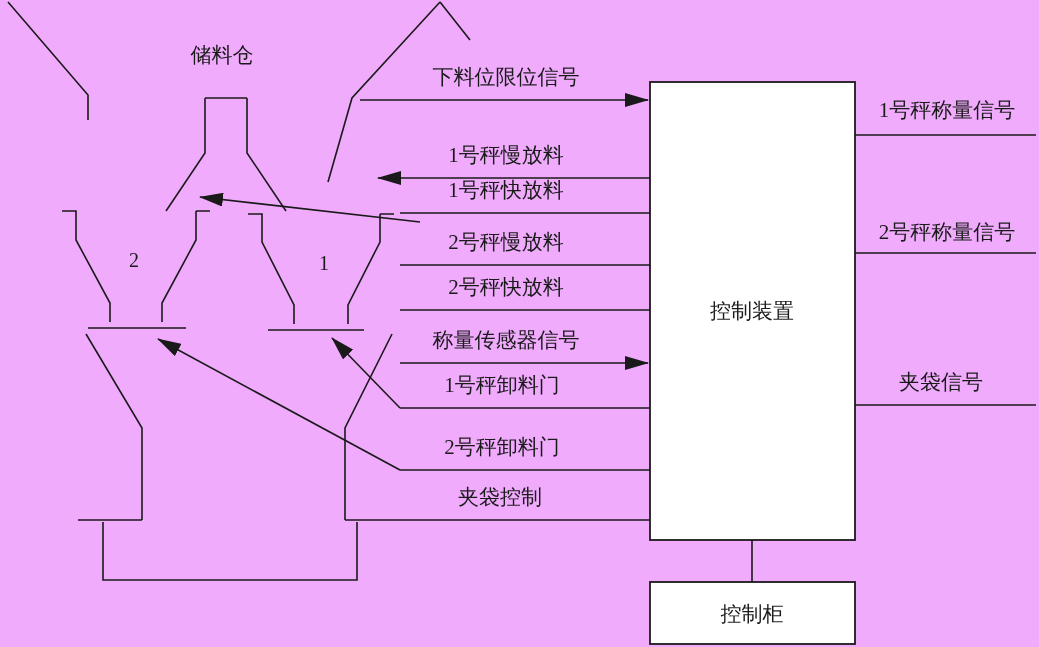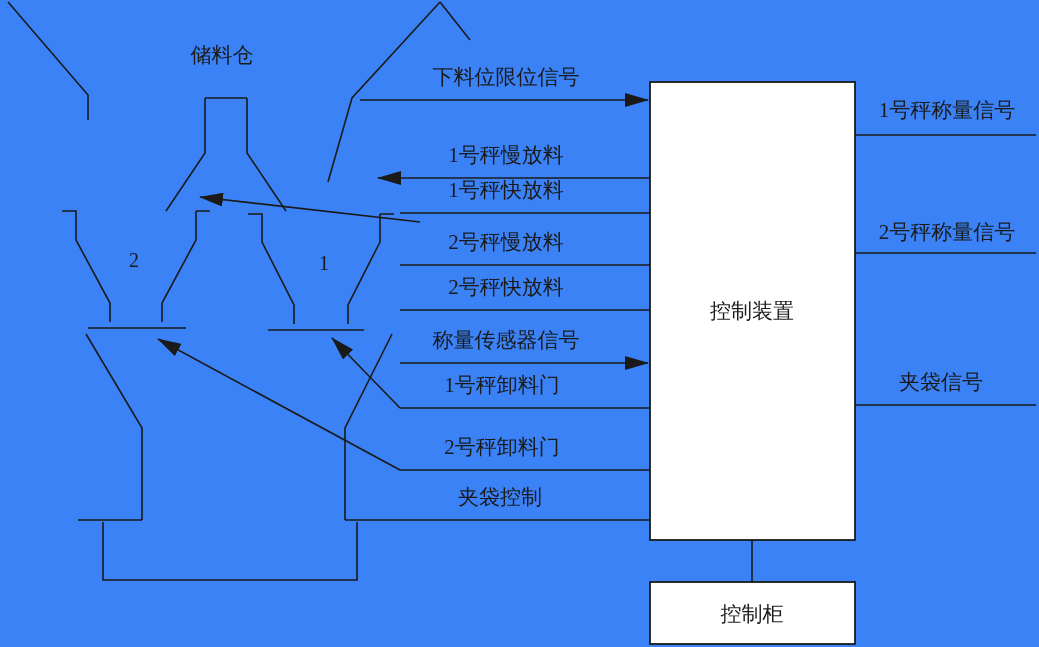--- a/index.html
+++ b/index.html
@@ -4,21 +4,21 @@
 <style>
   html, body {
     margin: 0;
     padding: 0;
     background: #ffffff;
   }
   .stage {
     position: relative;
     width: 1039px;
     height: 647px;
-    background: #3b82f6;
+    background: #f0abfc;
     font-family: "Liberation Serif", "DejaVu Serif", serif;
   }
   svg { display: block; }
   .outline {
     fill: none;
     stroke: #1a1a1a;
     stroke-width: 1.6;
   }
   .sigline {
     fill: none;

